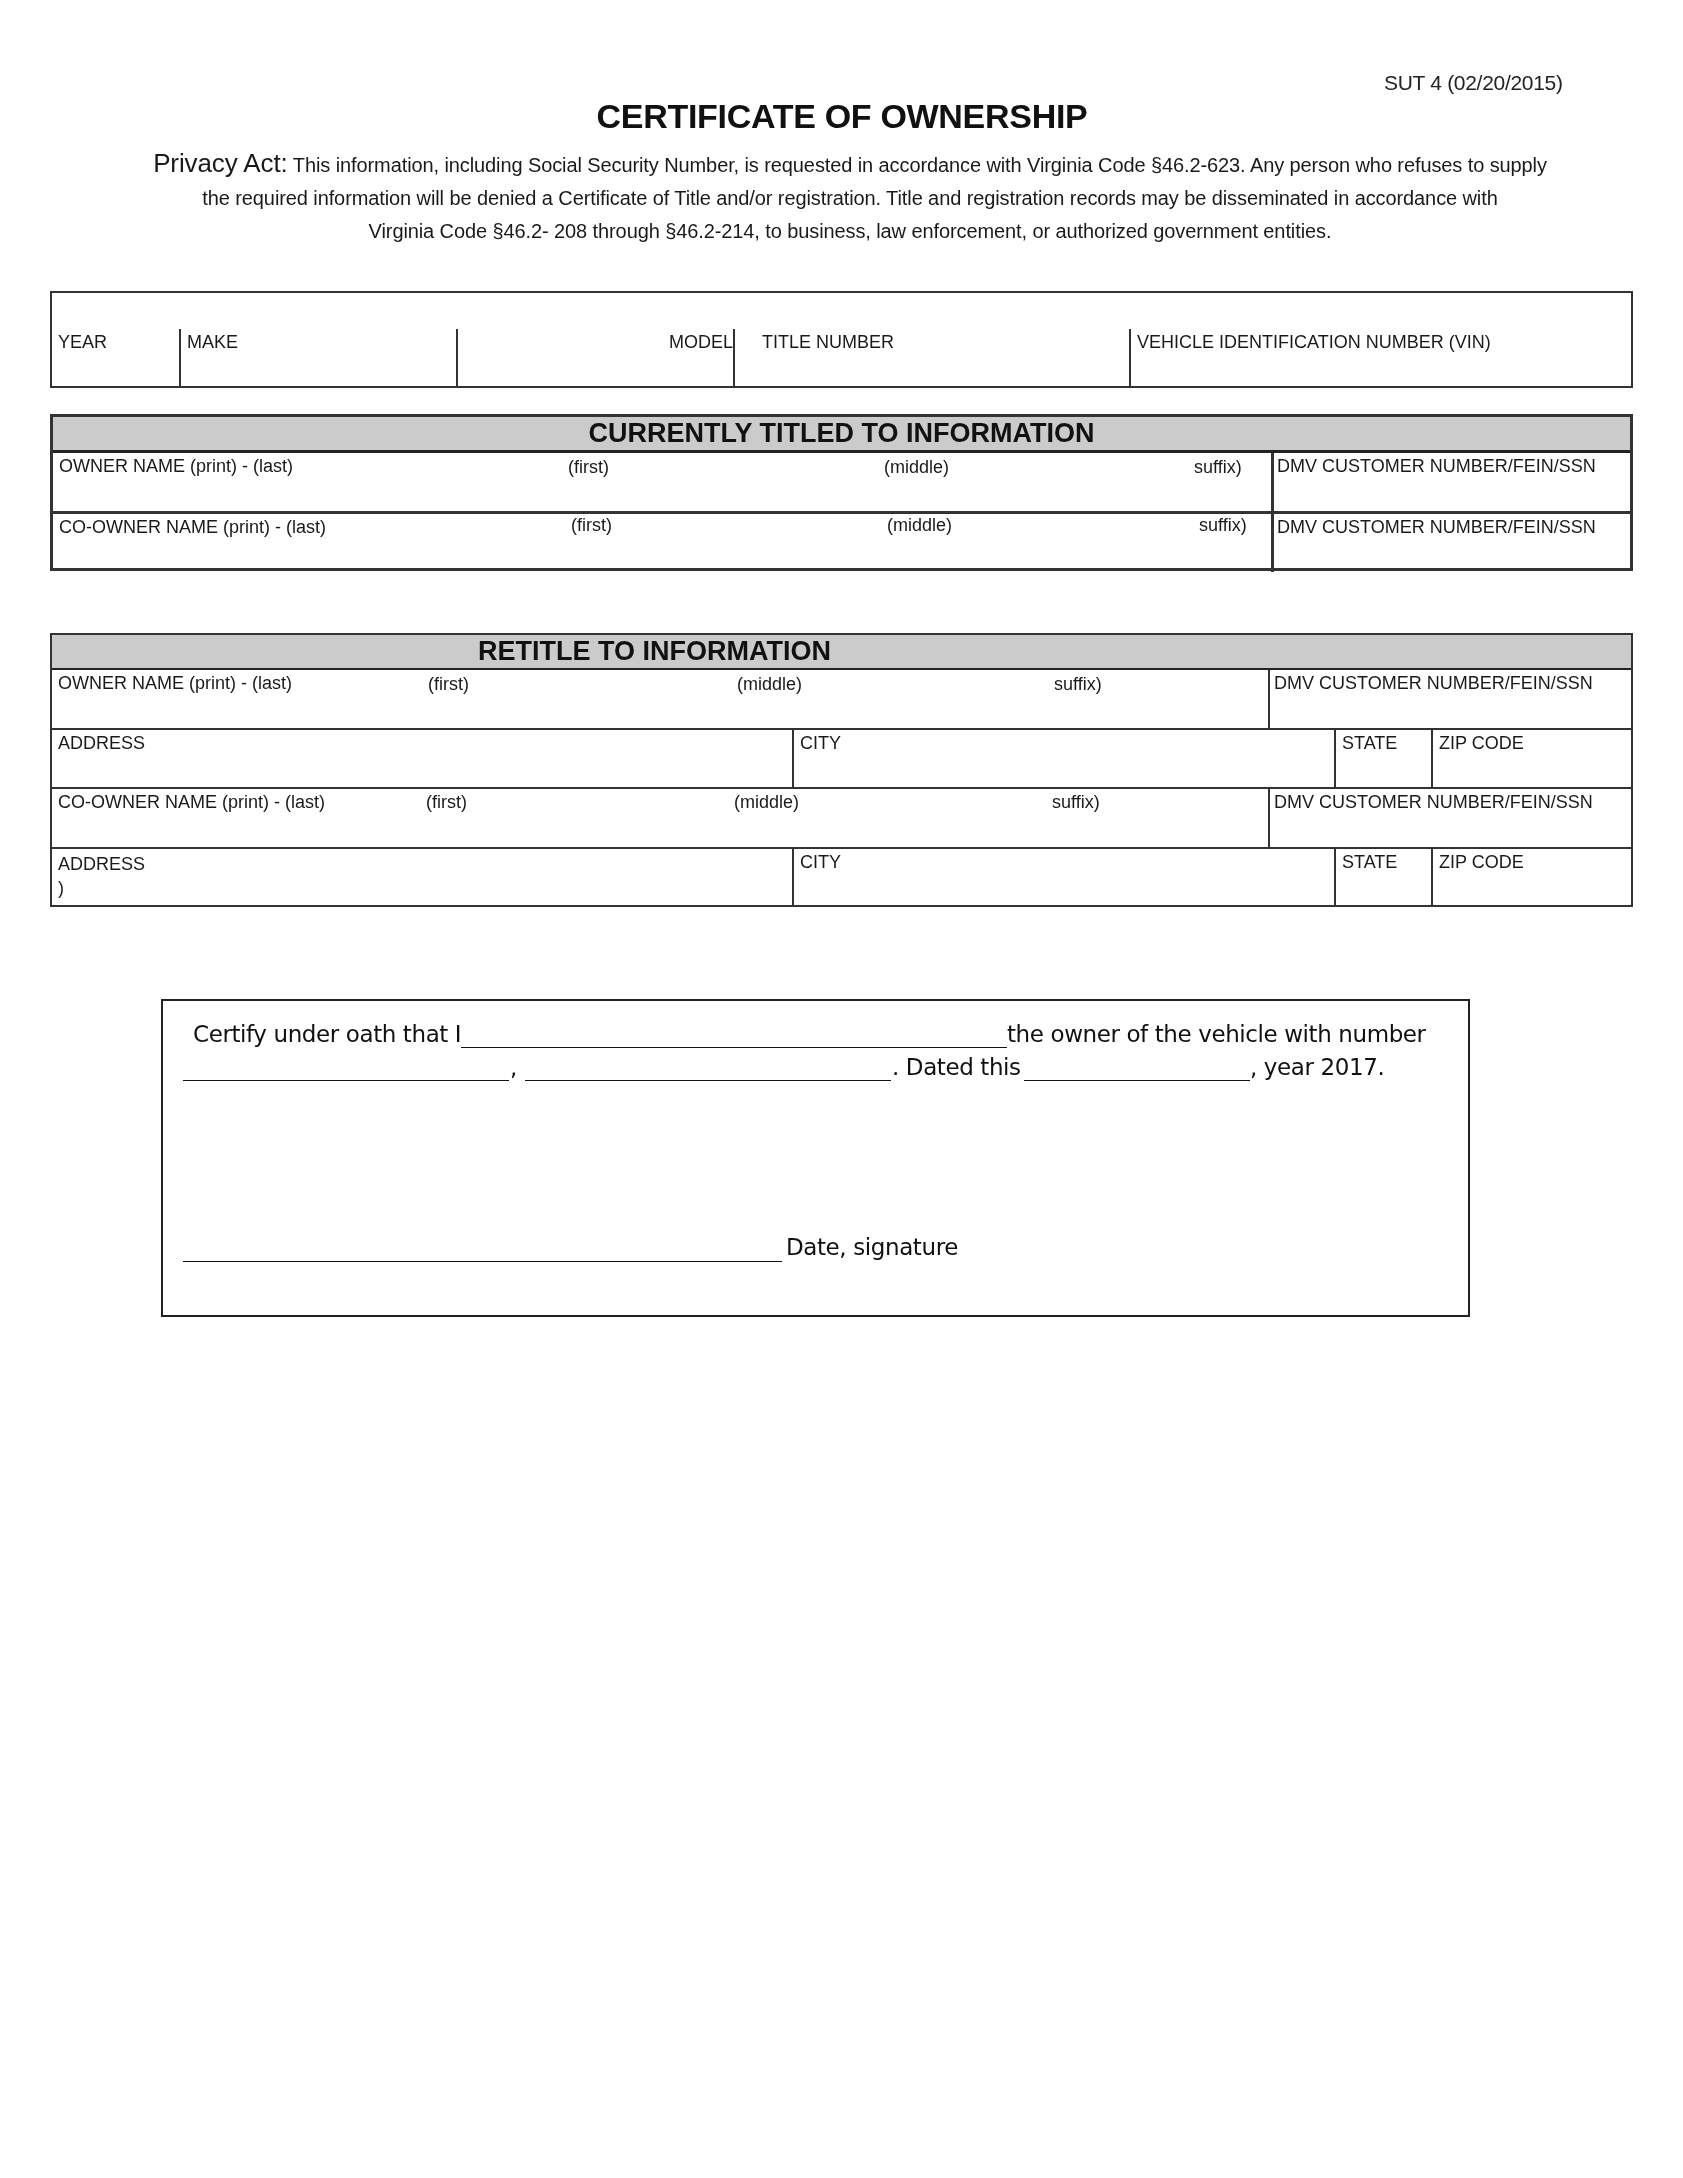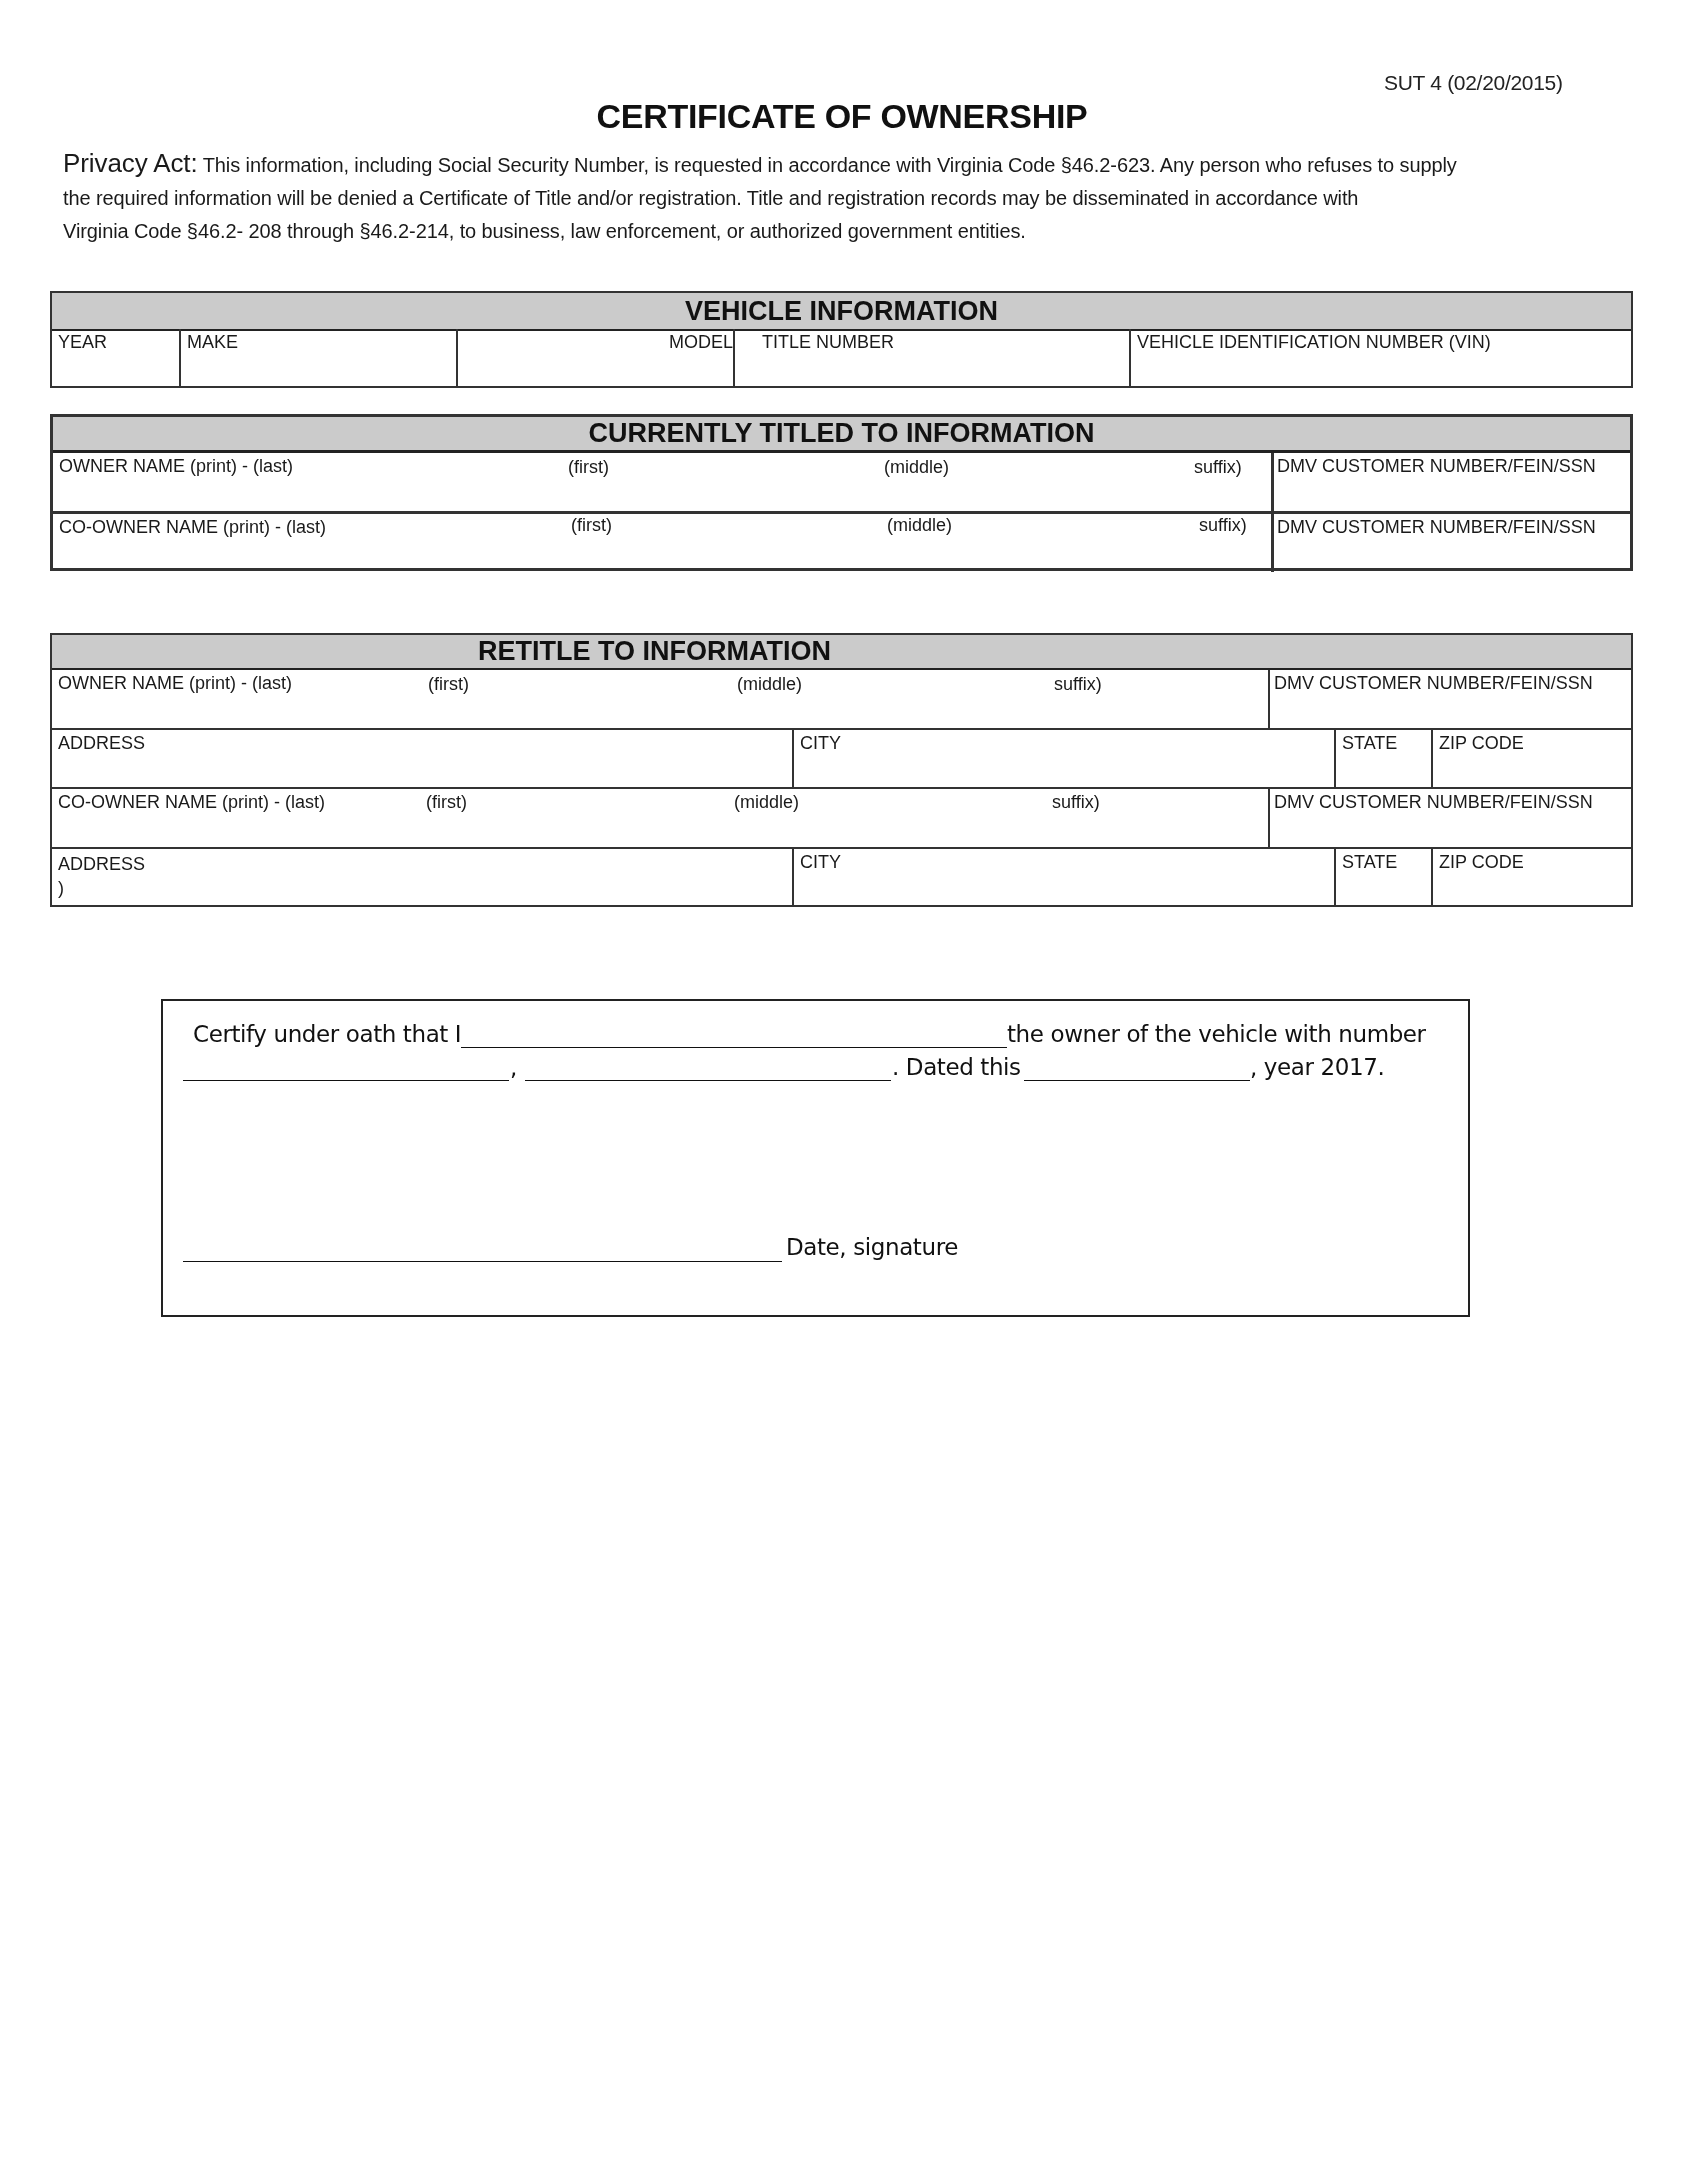--- a/index.html
+++ b/index.html
@@ -1,20 +1,20 @@
 <!DOCTYPE html>
 <html><head>
 <meta charset="utf-8">
 <style>
   html, body { margin: 0; padding: 0; background: #ffffff; }
   body {
     width: 1683px; height: 2178px; position: relative; overflow: hidden;
     font-family: "Liberation Sans", sans-serif; color: #111;
   }
-  .abs { position: absolute; }
+  .abs { position: absolute; text-align: center; }
   .form-code { left: 1384px; top: 71px; font-size: 21px; color: #222; letter-spacing: -0.3px; }
   .doc-title { left: 0; width: 1683px; top: 97px; text-align: center; font-size: 34px; font-weight: bold; letter-spacing: -0.3px; }
   .doc-title span { position: relative; left: -8px; margin-left: 17px; }
   .privacy { left: 63px; top: 147px; width: 1574px; font-size: 20px; line-height: 33px; color: #1a1a1a; letter-spacing: -0.1px; }
   .privacy .lbl { font-size: 26px; }
   .privacy .line { display: block; white-space: nowrap; }
 
   .section { position: absolute; left: 50px; width: 1583px; border: 2px solid #333; box-sizing: border-box; }
   .section-header { position: absolute; left: 0; right: 0; top: 0; background: #cbcbcb; border-bottom: 2px solid #222; font-weight: bold; font-size: 27px; text-align: center; color: #111; }
   .cell { position: absolute; box-sizing: border-box; font-size: 18px; color: #1a1a1a; padding: 3px 0 0 6px; white-space: nowrap; }
@@ -32,21 +32,20 @@
 <div class="abs form-code">SUT 4 (02/20/2015)</div>
 <div class="abs doc-title"><span>CERTIFICATE OF OWNERSHIP</span></div>
 
 <div class="abs privacy">
   <span class="line"><span class="lbl">Privacy Act:</span> <span>This information, including Social Security Number, is requested in accordance with Virginia Code §46.2-623. Any person who refuses to supply</span></span>
   <span class="line">the required information will be denied a Certificate of Title and/or registration. Title and registration records may be disseminated in accordance with</span>
   <span class="line">Virginia Code §46.2- 208 through §46.2-214, to business, law enforcement, or authorized government entities.</span>
 </div>
 
 <div class="section" style="top:291px; height:97px;">
-  <div class="section-header" style="height:36px; line-height:36px;">VEHICLE INFORMATION</div>
   <div class="vline" style="left:127px; top:36px; height:59px;"></div>
   <div class="vline" style="left:404px; top:36px; height:59px;"></div>
   <div class="vline" style="left:681px; top:36px; height:59px;"></div>
   <div class="vline" style="left:1077px; top:36px; height:59px;"></div>
   <div class="cell" style="left:0; top:36px; width:127px; height:55px;">YEAR</div>
   <div class="cell" style="left:129px; top:36px; width:275px; height:59px;">MAKE</div>
   <div class="cell" style="left:406px; top:36px; width:275px; height:59px;text-align:right;">MODEL</div>
   <div class="cell" style="left:683px; top:36px; width:436px; height:59px;padding-left:27px;">TITLE NUMBER</div>
   <div class="cell" style="left:1079px; top:36px; width:500px; height:59px;">VEHICLE IDENTIFICATION NUMBER (VIN)</div>
 </div>

